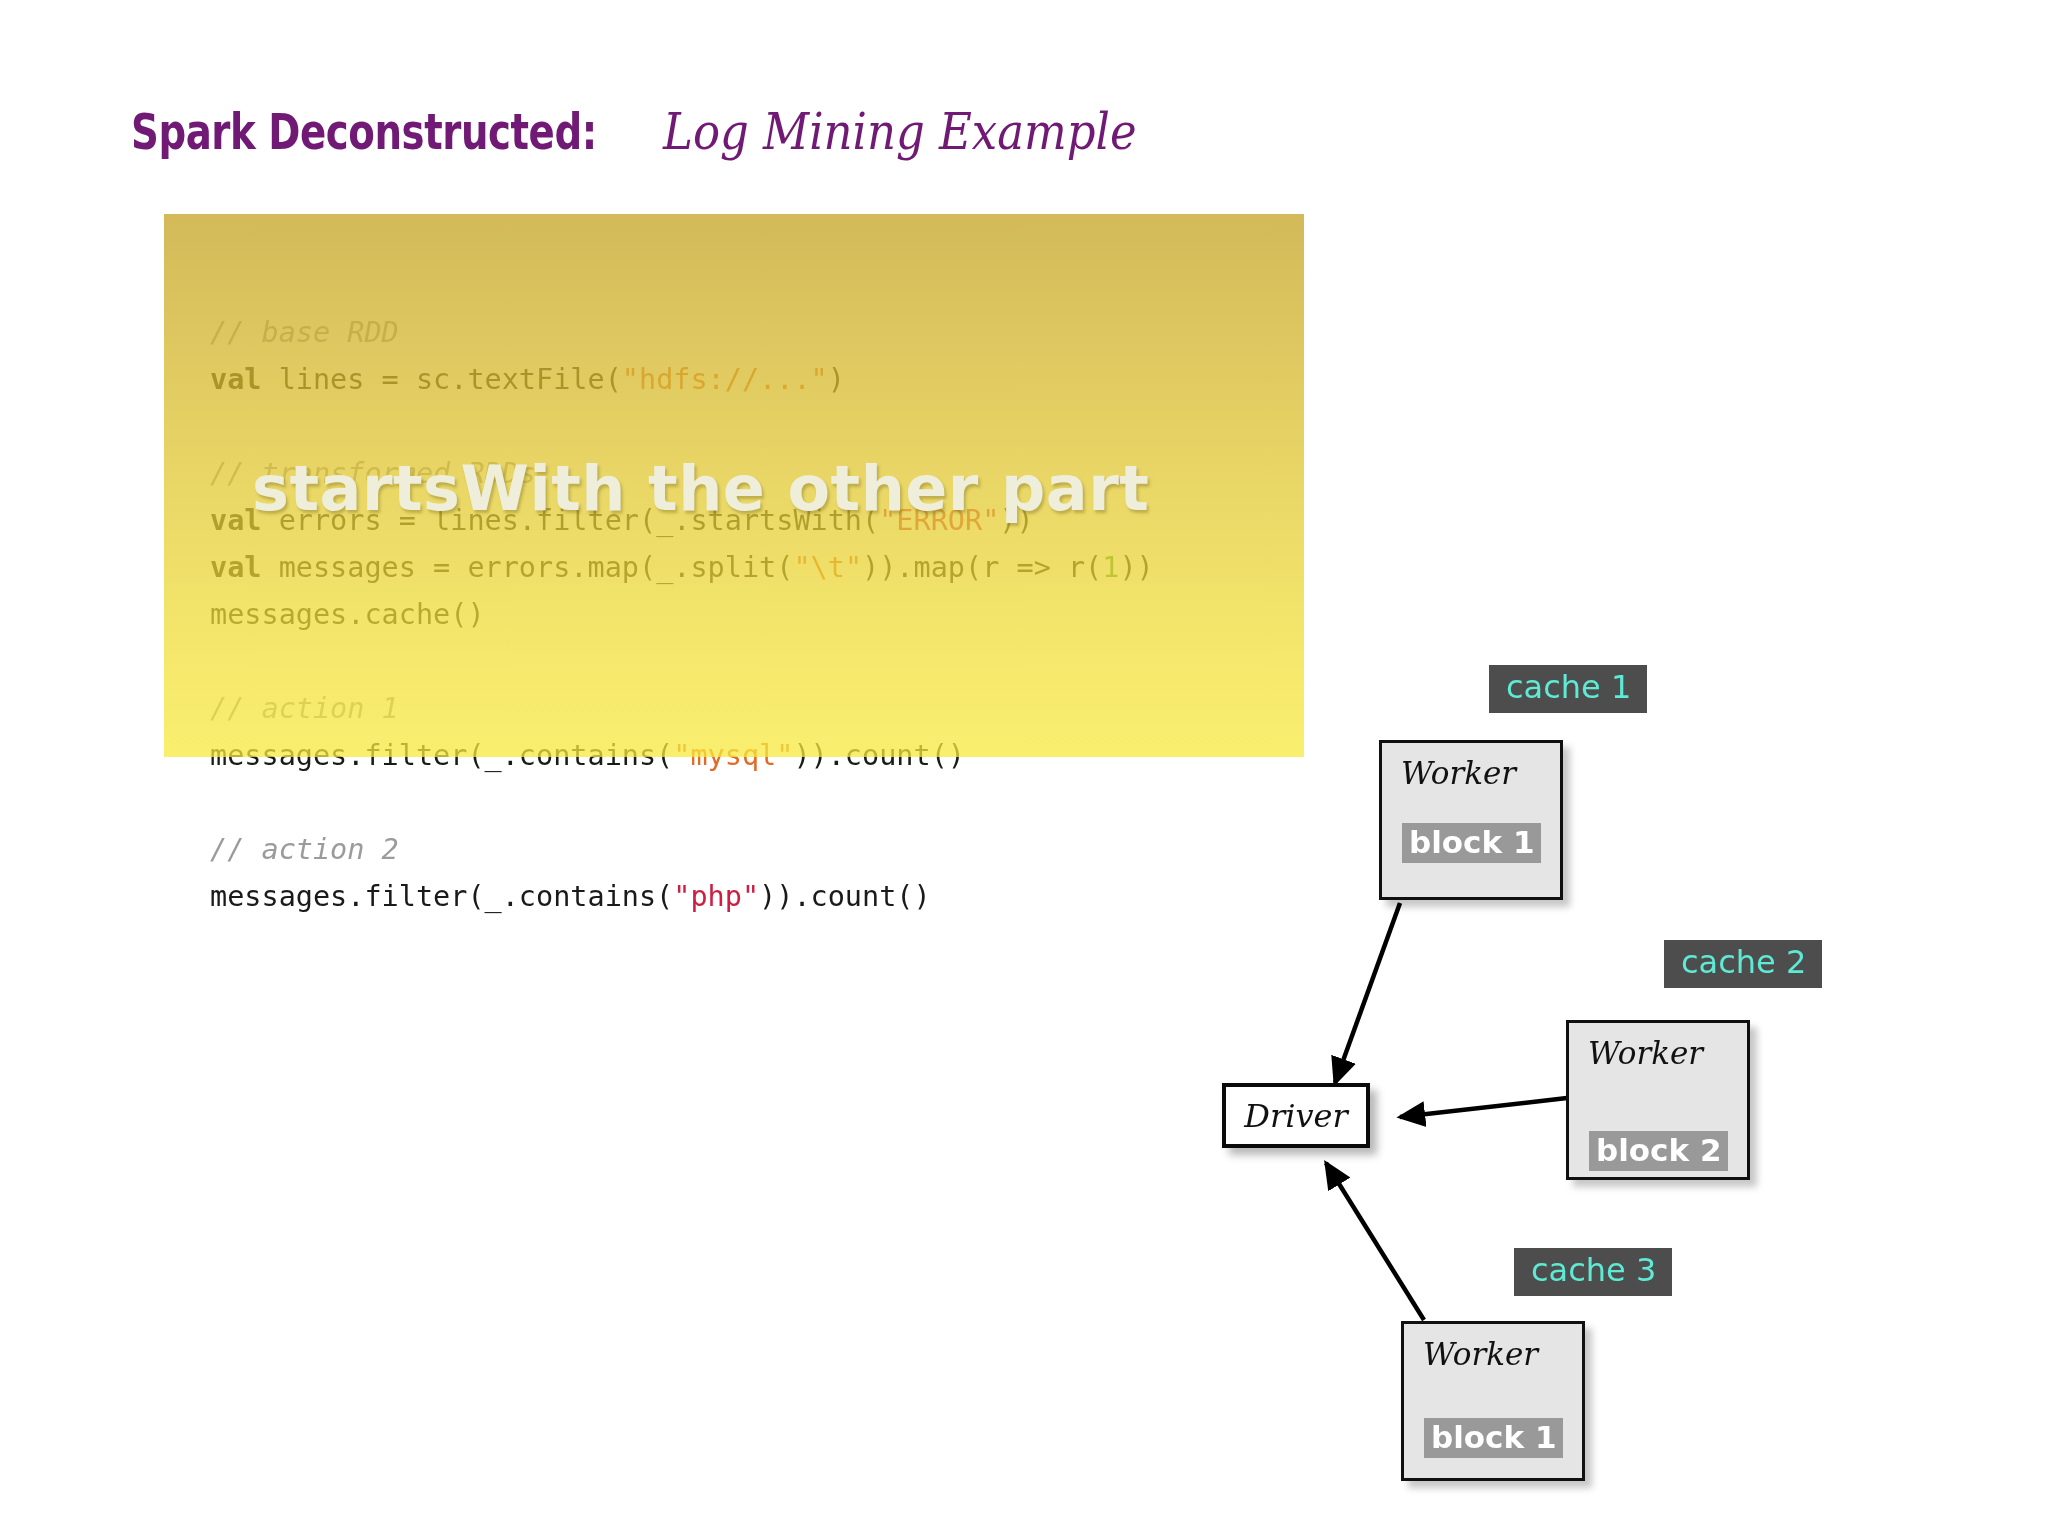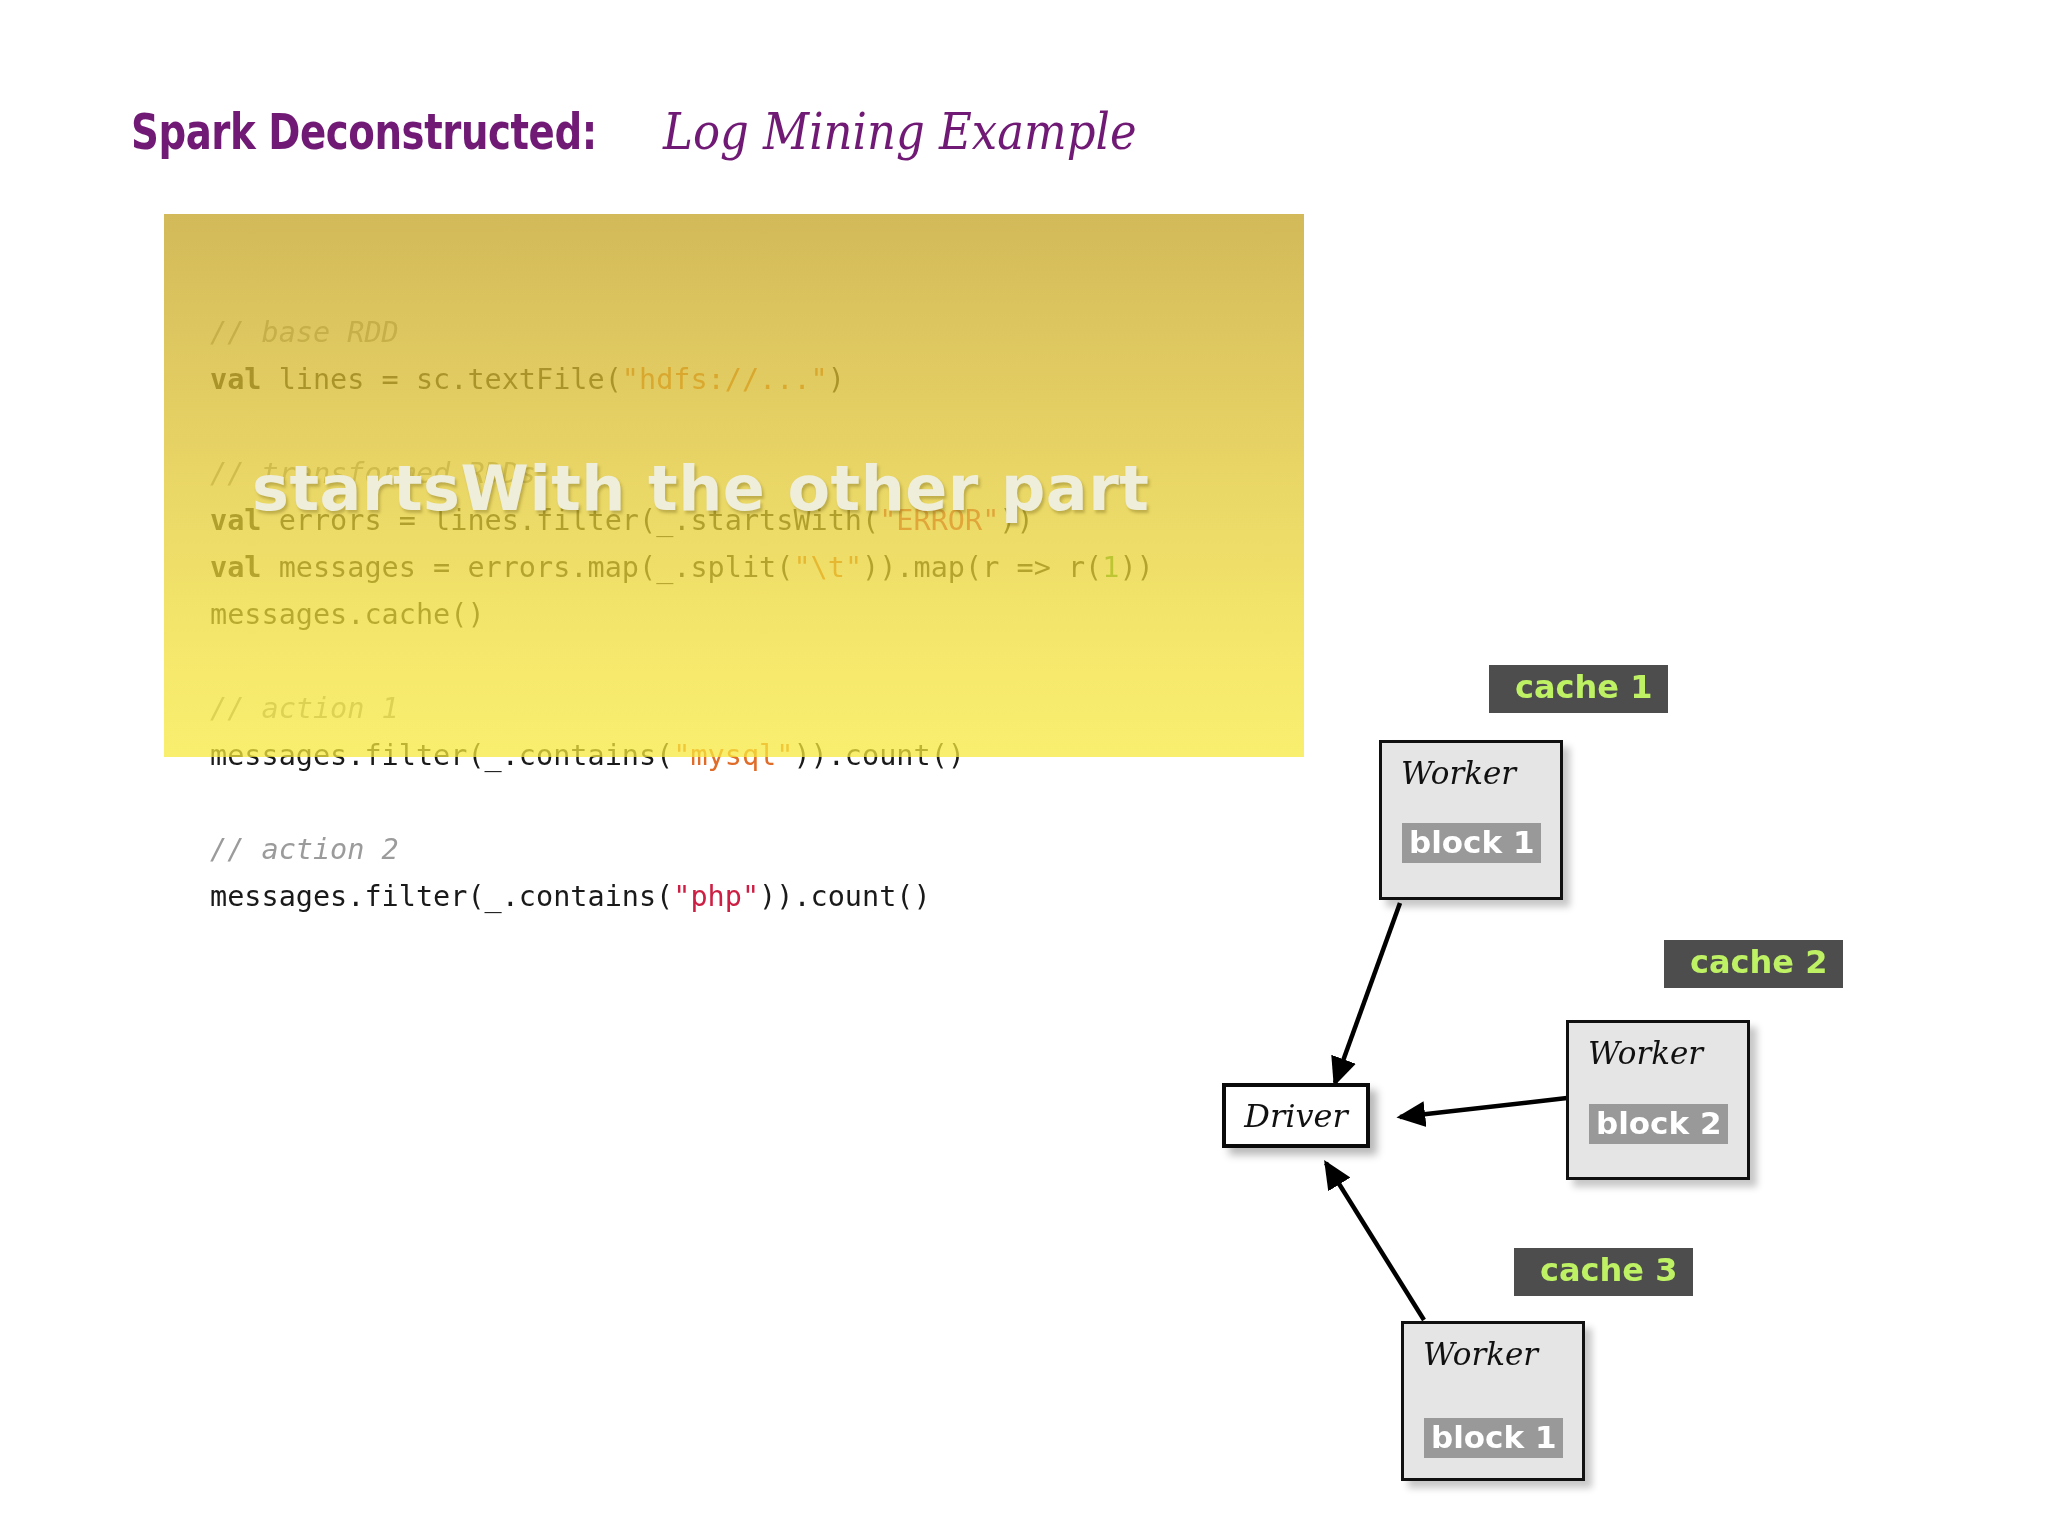--- a/index.html
+++ b/index.html
@@ -133,25 +133,25 @@
     font-family: "DejaVu Sans", sans-serif;
     font-weight: bold;
     font-size: 31px;
     padding: 2px 7px 4px 7px;
     white-space: nowrap;
     line-height: 1.1;
   }
   .cache-chip {
     position: absolute;
     background: #4d4d4d;
-    color: #bef264;
-    font-family: "DejaVu Sans", sans-serif;
-    font-weight: bold;
+    color: #5eead4;
+    font-family: "DejaVu Sans", sans-serif;
+    font-weight: normal;
     font-size: 32px;
-    padding: 5px 16px 8px 26px;
+    padding: 5px 16px 8px 17px;
     white-space: nowrap;
     line-height: 1.1;
   }
   .driver-box {
     position: absolute;
     background: #ffffff;
     border: 4px solid #0a0a0a;
     box-shadow: 7px 7px 8px rgba(0,0,0,0.28);
     box-sizing: border-box;
     display: flex;
@@ -209,21 +209,21 @@
 
   <div class="worker-box" style="left:1379px; top:740px; width:184px; height:160px;">
     <div class="worker-label">Worker</div>
     <div class="block-chip" style="left:20px; top:80px;">block 1</div>
   </div>
 
   <div class="cache-chip" style="left:1664px; top:940px;">cache 2</div>
 
   <div class="worker-box" style="left:1566px; top:1020px; width:184px; height:160px;">
     <div class="worker-label">Worker</div>
-    <div class="block-chip" style="left:20px; top:81px;">block 2</div>
+    <div class="block-chip" style="left:20px; top:108px;">block 2</div>
   </div>
 
   <div class="cache-chip" style="left:1506px; top:1248px;margin-left:8px;">cache 3</div>
 
   <div class="worker-box" style="left:1401px; top:1321px; width:184px; height:160px;">
     <div class="worker-label">Worker</div>
     <div class="block-chip" style="left:20px; top:94px;">block 1</div>
   </div>
 
   <div class="driver-box" style="left:1222px; top:1083px; width:148px; height:65px;">

